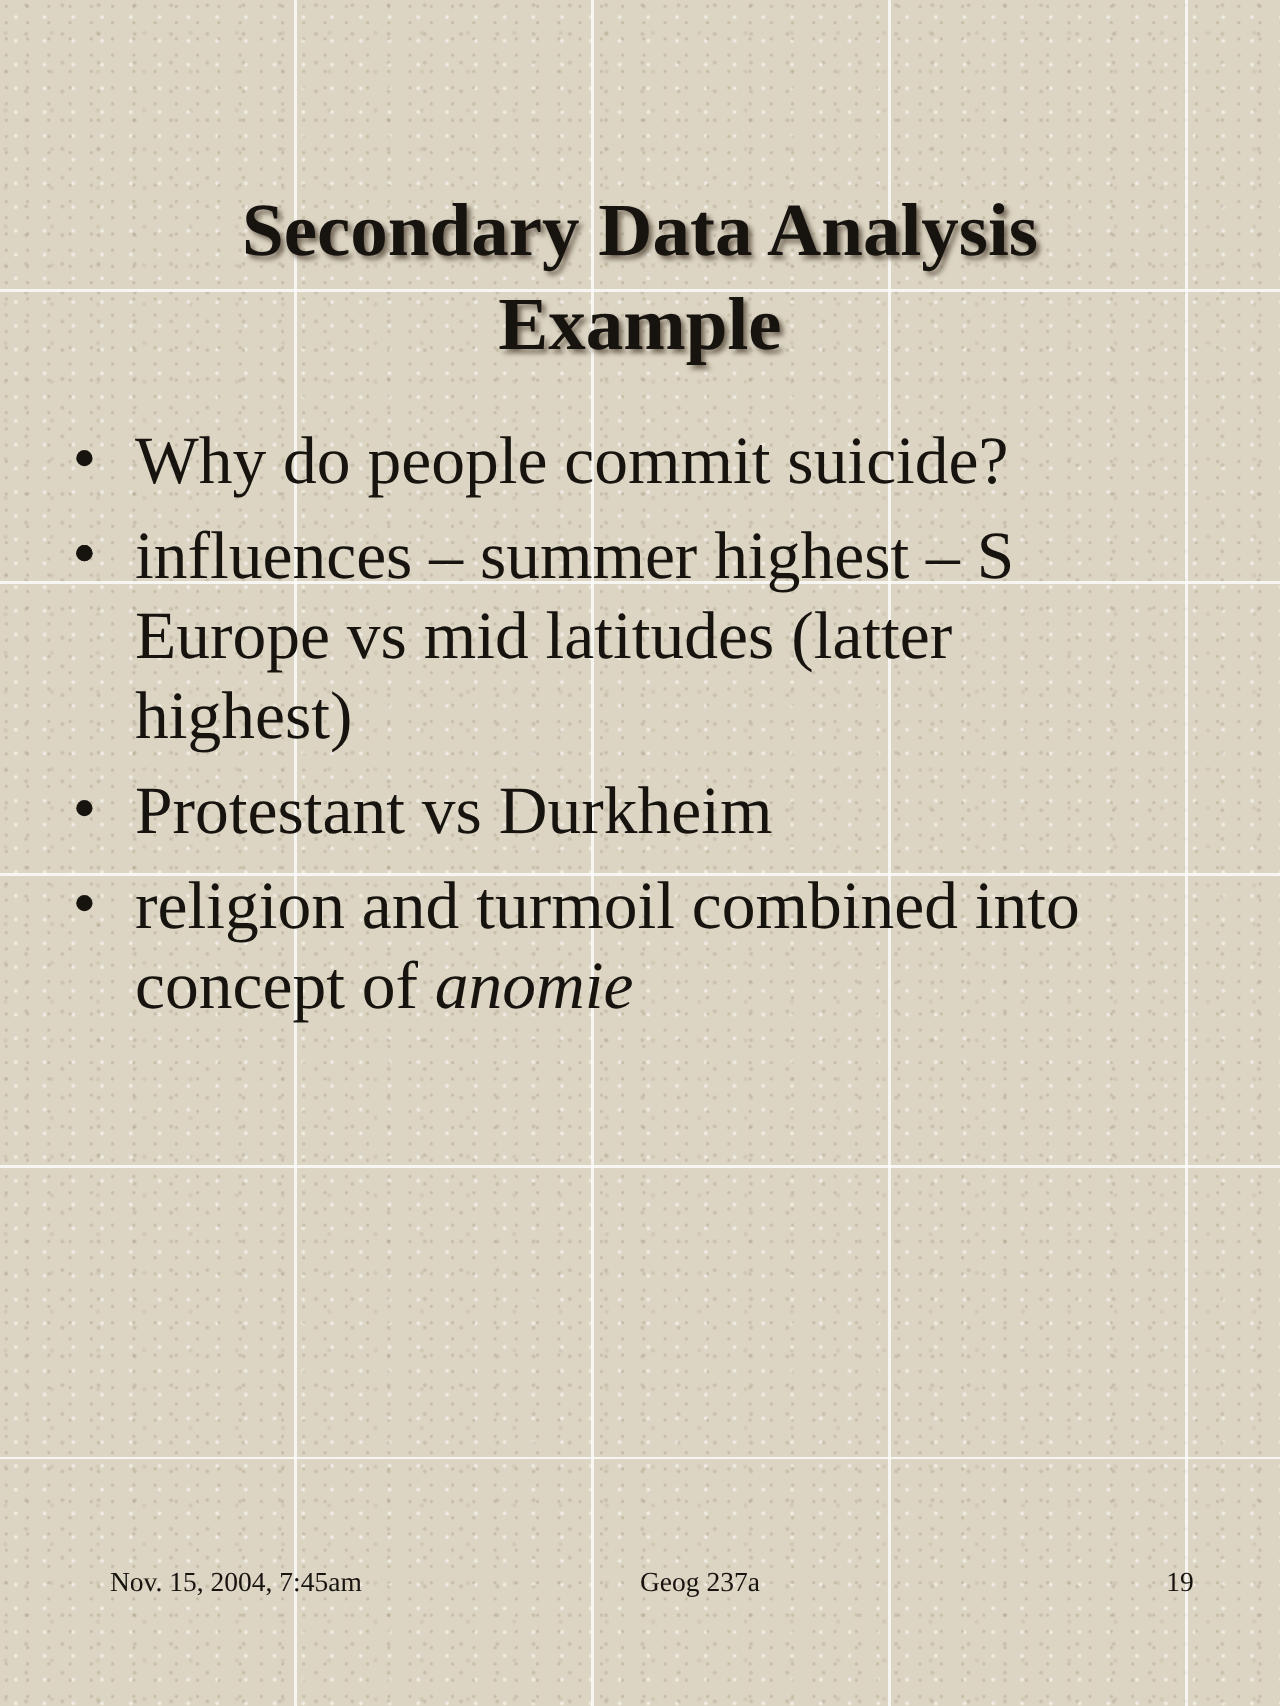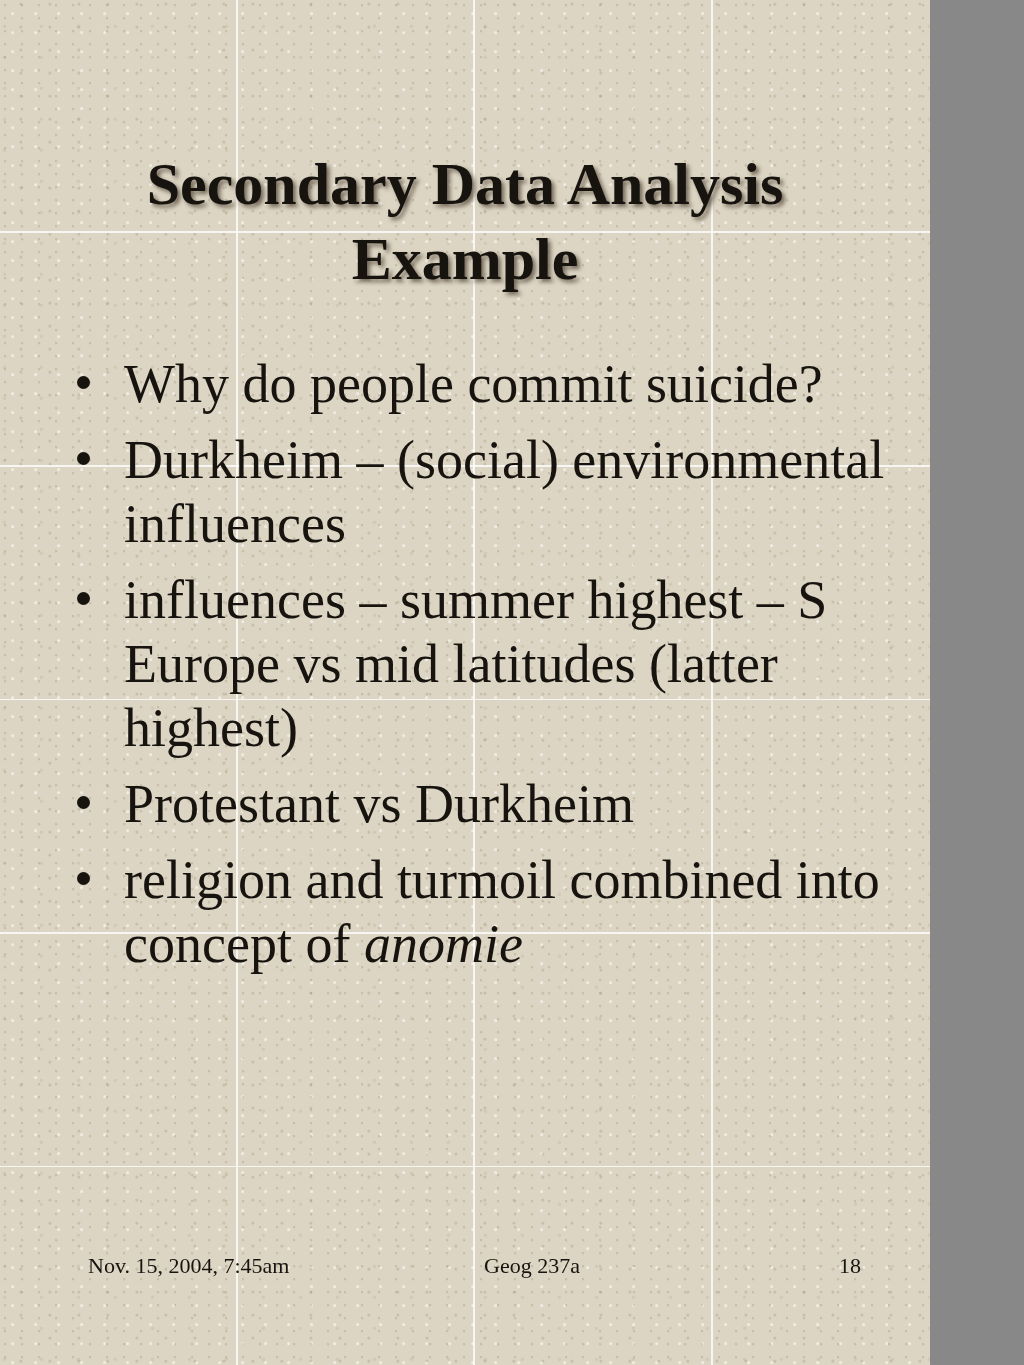--- a/index.html
+++ b/index.html
@@ -2,21 +2,21 @@
 <html><head>
 <meta charset="utf-8">
 <style>
   html, body {
     margin: 0;
     padding: 0;
     background: #888;
   }
   .slide {
     position: relative;
-    width: 930px;
+    width: 1024px;
     height: 1365px;
     overflow: hidden;
     background-color: var(--bg, #dcd5c3);
     
     background-image:
       repeating-linear-gradient(90deg,
         rgba(255,255,255,0) 0px, rgba(255,255,255,0) 235.5px,
         rgba(255,255,255,0.78) 235.5px, rgba(255,255,255,0.78) 237.5px),
       repeating-linear-gradient(180deg,
         rgba(255,255,255,0) 0px, rgba(255,255,255,0) 231.5px,
@@ -48,21 +48,21 @@
     line-height: 75px;
     white-space: pre-line;
     color: var(--text, #17130f);
     text-shadow: 3px 3px 4px var(--title-shadow, #75695a);
   }
   .bullets {
     position: absolute;
     left: 60px;
     top: 336px;
     width: 826px;
-    margin: 16px;
+    margin: 0;
     padding: 0;
     list-style: none;
   }
   .bullets li {
     position: relative;
     padding-left: 48px;
     margin: 12px 0 0 0;
     font-size: 54px;
     line-height: 64px;
     white-space: pre-line;
@@ -78,43 +78,42 @@
     background: var(--text, #17130f);
   }
   .footer-item {
     position: absolute;
     top: 1249px;
     font-size: 22px;
     line-height: 34px;
     white-space: nowrap;
   }
   .footer-date   { left: 88px; }
-  .footer-course { left: 484px; text-align: center; }
+  .footer-course { left: 512px; text-align: center; }
   .footer-page   { right: 69px; }
   i.anomie { }
 </style>
 </head>
 <body>
 
 <div class="slide" style="--bg: #dcd5c3; --text: #17130f; --title-shadow: #75695a;">
 
   <h1 class="title">Secondary Data Analysis
 Example</h1>
 
   <ul class="bullets">
       <li><span class="bullet-dot"></span><span>Why do people commit suicide?</span></li>
-      <li><span class="bullet-dot"></span><span>Durkheim – (social) environmental
-influences</span></li>
+      <li><span class="bullet-dot"></span></li>
       <li><span class="bullet-dot"></span><span>influences – summer highest – S
 Europe vs mid latitudes (latter
 highest)</span></li>
       <li><span class="bullet-dot"></span><span>Protestant vs Durkheim</span></li>
       <li><span class="bullet-dot"></span><span>religion and turmoil combined into
 concept of <i class="anomie">anomie</i></span></li>
     </ul>
 
   <div>
     <span class="footer-item footer-date">Nov. 15, 2004, 7:45am</span>
     <span class="footer-item footer-course">Geog 237a</span>
-    <span class="footer-item footer-page">18</span>
+    <span class="footer-item footer-page">19</span>
   </div>
 
 </div>
 
 </body></html>

